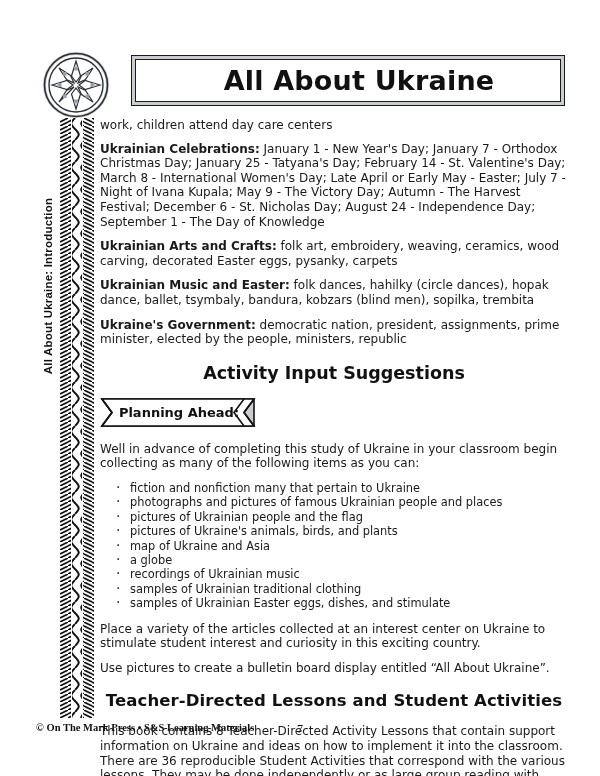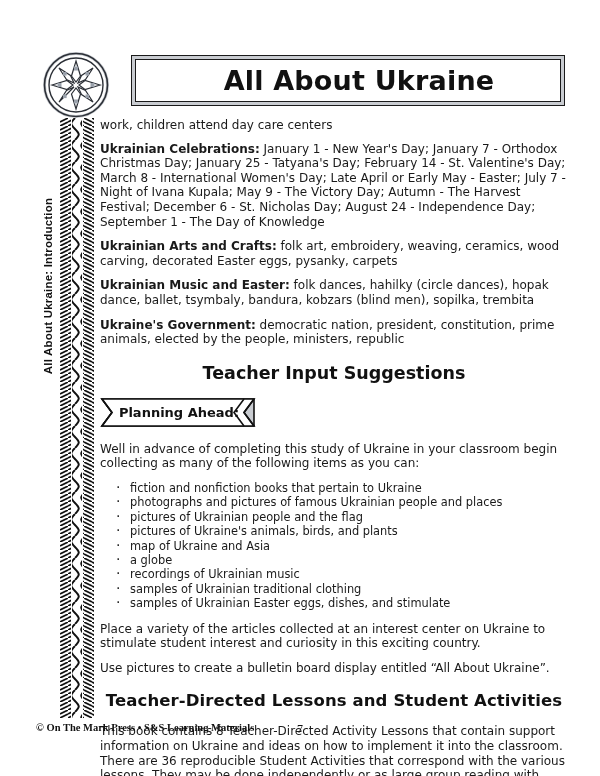--- a/index.html
+++ b/index.html
@@ -254,39 +254,39 @@
 <div class="content">
 
   <p class="para tight">work, children attend day care centers</p>
 
   <p class="para"><span class="lead">Ukrainian Celebrations:</span><span> January 1 - New Year's Day; January 7 - Orthodox Christmas Day; January 25 - Tatyana's Day; February 14 - St. Valentine's Day; March 8 - International Women's Day; Late April or Early May - Easter; July 7 - Night of Ivana Kupala; May 9 - The Victory Day;  Autumn - The Harvest Festival; December 6 - St. Nicholas Day; August 24 - Independence Day; September 1 - The Day of Knowledge</span></p>
 
   <p class="para"><span class="lead">Ukrainian Arts and Crafts:</span><span> folk art, embroidery, weaving, ceramics, wood carving, decorated Easter eggs,  pysanky, carpets</span></p>
 
   <p class="para"><span class="lead">Ukrainian Music and Easter:</span><span>  folk dances, hahilky (circle dances), hopak dance, ballet, tsymbaly, bandura, kobzars (blind men), sopilka, trembita</span></p>
 
-  <p class="para"><span class="lead">Ukraine's Government:</span><span> democratic nation, president, constitution, prime animals, elected by the people, ministers, republic</span></p>
-
-  <h2 class="section-heading">Teacher Input Suggestions</h2>
+  <p class="para"><span class="lead">Ukraine's Government:</span><span> democratic nation, president, assignments, prime minister, elected by the people, ministers, republic</span></p>
+
+  <h2 class="section-heading">Activity Input Suggestions</h2>
 
   <div class="ribbon">
     <svg width="156" height="31" viewBox="0 0 156 31" xmlns="http://www.w3.org/2000/svg">
       <polygon points="2,2 154,2 154,29 2,29 12,15.5" fill="#c9ccd1" stroke="#111111" stroke-width="1.6"></polygon>
       <polygon points="2,2 154,2 144,15.5 154,29 2,29 12,15.5" fill="#ffffff" stroke="#111111" stroke-width="1.6"></polygon>
       <path d="M2,2 L12,15.5 L2,29" fill="none" stroke="#111111" stroke-width="1.6"></path>
       <path d="M144,2 L134,15.5 L144,29" fill="none" stroke="#111111" stroke-width="1.6"></path>
       <path d="M154,2 L144,15.5 L154,29" fill="none" stroke="#111111" stroke-width="1.6"></path>
     </svg>
     <div class="ribbon-label">Planning Ahead:</div>
   </div>
 
   <p class="para">Well in advance of completing this study of Ukraine in your classroom begin collecting as many of the following items as you can:</p>
 
   <ul class="bullets">
-    <li>fiction and nonfiction books that pertain to Ukraine</li>
+    <li>fiction and nonfiction many that pertain to Ukraine</li>
     <li>photographs and pictures of famous Ukrainian people and places</li>
     <li>pictures of Ukrainian people and the flag</li>
     <li>pictures of Ukraine's animals, birds, and plants</li>
     <li>map of Ukraine and Asia</li>
     <li>a globe</li>
     <li>recordings of Ukrainian music</li>
     <li>samples of Ukrainian traditional clothing</li>
     <li>samples of Ukrainian Easter eggs, dishes, and stimulate</li>
   </ul>
 

